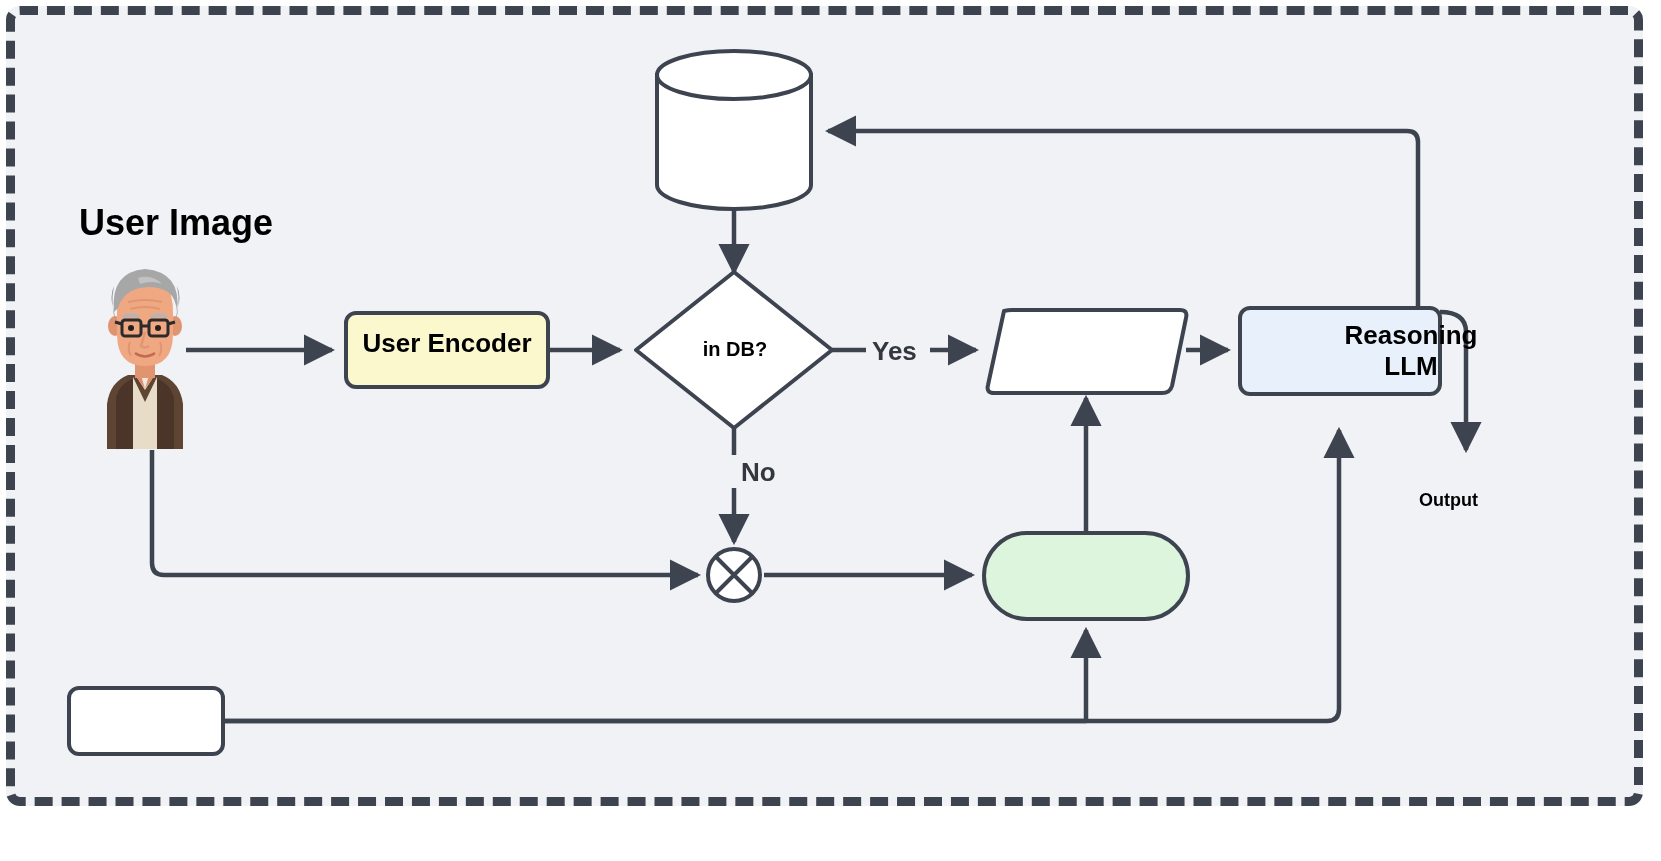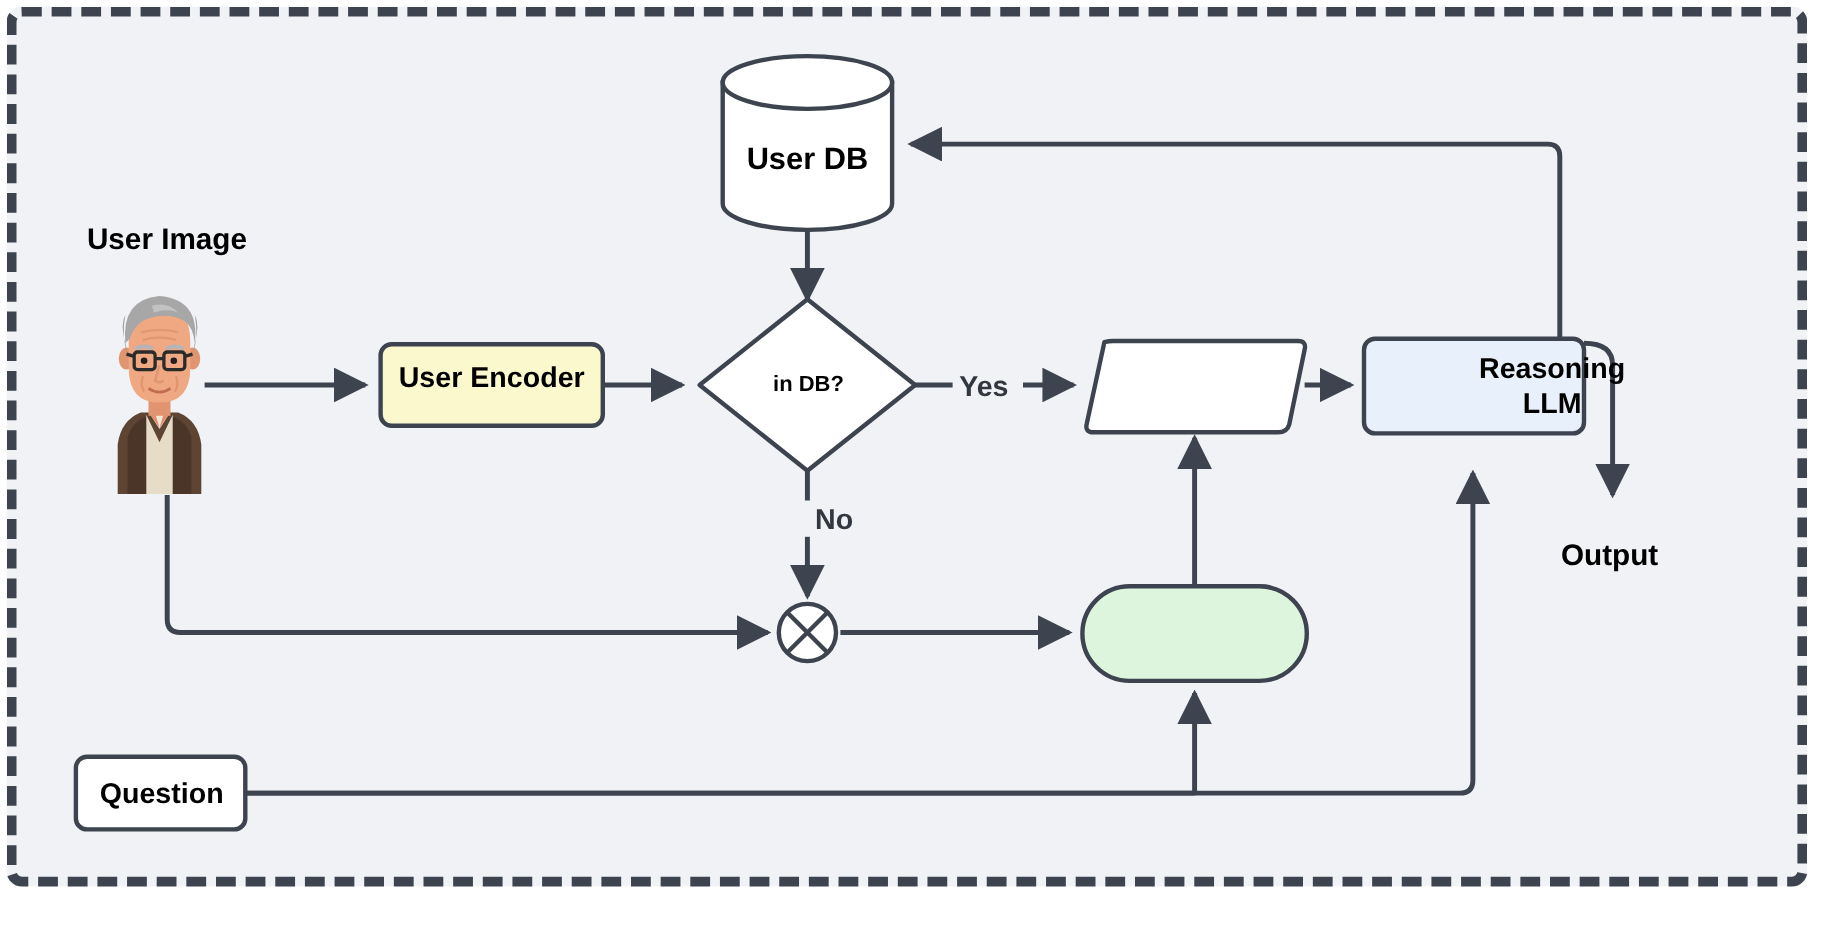--- a/index.html
+++ b/index.html
@@ -55,22 +55,22 @@
     color: #33373f;
     font-size: 26px;
     pointer-events: none;
   }
   .free-label {
     position: absolute;
     font-weight: bold;
     color: #000000;
     pointer-events: none;
   }
-  #user-image-label { left: 79px; top: 202px; font-size: 27px; }
-  #output-label { left: 1419px; top: 490px; font-size: 27px; }
+  #user-image-label { left: 79px; top: 202px; font-size: 36px; }
+  #output-label { left: 1419px; top: 490px; font-size: 18px; }
 
   #lbl-user-db      { left: 656px;  top: 110px; width: 156px; height: 70px;  font-size: 28px; }
   #lbl-user-encoder { left: 346px;  top: 315px; width: 202px; height: 56px;  font-size: 26px; }
   #lbl-in-db        { left: 660px;  top: 318px; width: 150px; height: 64px;  font-size: 20px; }
   #lbl-user-retriver{ left: 1000px; top: 312px; width: 172px; height: 78px;  font-size: 26px; }
   #lbl-reasoning-llm{ left: 1319px; top: 312px; width: 184px; height: 78px;  font-size: 26px; color:#000; }
   #lbl-user-vlm     { left: 1000px; top: 545px; width: 172px; height: 62px;  font-size: 26px; }
   #lbl-question     { left: 72px;   top: 692px; width: 150px; height: 58px;  font-size: 26px; }
 
   .avatar-wrap {
@@ -191,30 +191,28 @@
       <path d="M 70 88 Q 73 96 69 102" stroke="#e09470" stroke-width="2" fill="none"></path>
 
       <path d="M 45 99 Q 55 106 65 99" stroke="#c06b52" stroke-width="2.5" fill="none"></path>
     </svg>
   </div>
 
   <div class="free-label" id="user-image-label">User Image</div>
 
   <div class="free-label" id="output-label">Output</div>
 
-  <div class="node-label" id="lbl-user-db">User DB</div>
 
   <div class="node-label" id="lbl-user-encoder">User Encoder</div>
 
   <div class="node-label" id="lbl-in-db">in DB?</div>
 
 
   <div class="node-label" id="lbl-reasoning-llm">Reasoning
 LLM</div>
 
 
-  <div class="node-label" id="lbl-question">Question</div>
 
   <div class="edge-label" style="left:872px; top:336px;">Yes</div>
 
   <div class="edge-label" style="left:713px; top:457px;margin-left:28px;">No</div>
 
 </div>
 
 </body></html>

